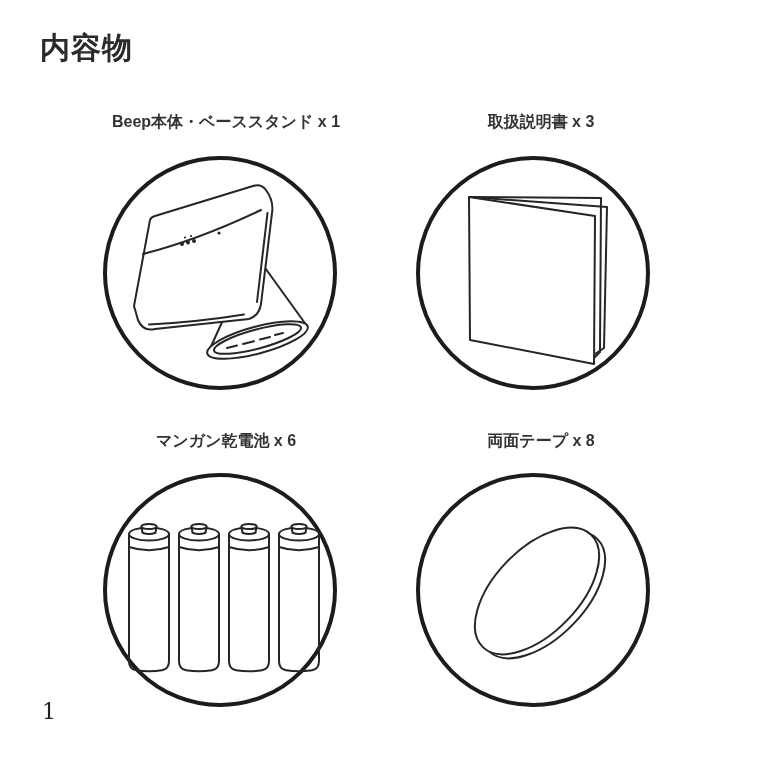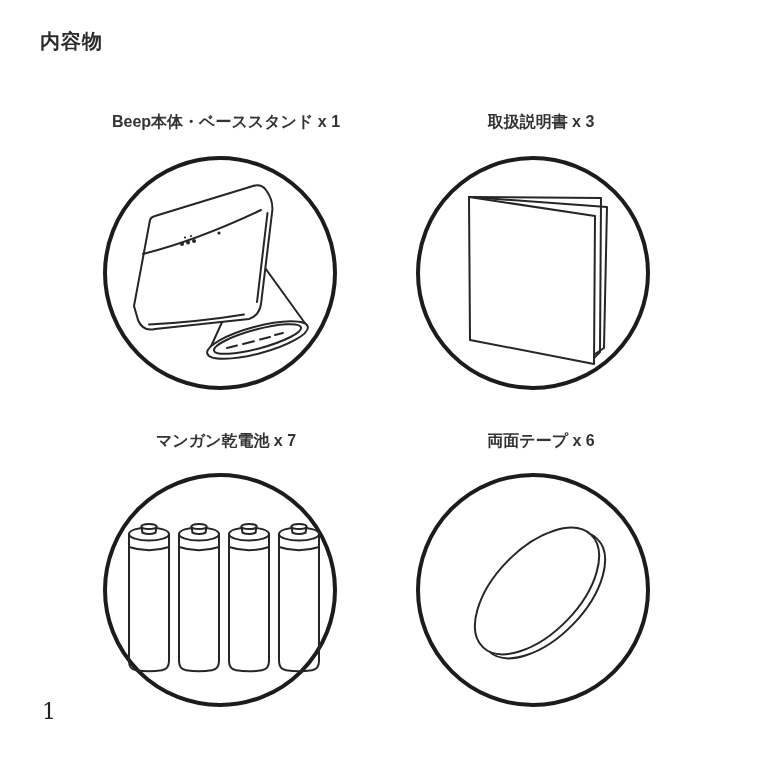--- a/index.html
+++ b/index.html
@@ -2,21 +2,21 @@
 <html><head>
 <meta charset="utf-8">
 <style>
   html,body { margin:0; padding:0; background:#ffffff; }
   .page {
     position:relative; width:768px; height:769px; background:#ffffff;
     font-family:"Liberation Sans", sans-serif; overflow:hidden;
   }
   .title {
     position:absolute; left:40px; top:28px;
-    font-size:20px; font-weight:700; color:#2b2b2b; letter-spacing:1px;
+    font-size:30px; font-weight:700; color:#2b2b2b; letter-spacing:1px;
   }
   .item-label {
     position:absolute; width:300px; text-align:center;
     font-size:16px; font-weight:700; color:#333333; line-height:28px;
     white-space:nowrap;
   }
   .lbl-1 { left:76px;  top:108px; }
   .lbl-2 { left:391px; top:108px; }
   .lbl-3 { left:76px;  top:427px; }
   .lbl-4 { left:391px; top:427px; }
@@ -74,21 +74,21 @@
   <div class="item-label lbl-2">取扱説明書 x 3</div>
   <div class="circle-frame c-tr"></div>
   <svg class="art-svg s-tr" viewBox="0 0 234 234">
 
     <path class="art" d="M53,41 L185,42 L184,196 L178,202"></path>
     <path class="art" d="M53,41 L191,51 L188,192 L179,198"></path>
 
     <path class="art fw" d="M53,41 L179,60 L178,208 L54,184 Z"></path>
   </svg>
 
-  <div class="item-label lbl-3">マンガン乾電池 x 7</div>
+  <div class="item-label lbl-3">マンガン乾電池 x 6</div>
   <div class="circle-frame c-bl"></div>
   <svg class="art-svg s-bl" viewBox="0 0 234 234">
     <g transform="translate(26,0)">
       <path class="art" d="M0,61 L0,188 Q0,196 7,197.2 Q20,199.5 33,197.2 Q40,196 40,188 L40,61"></path>
       <ellipse class="art fw" cx="20" cy="61" rx="20" ry="6.5"></ellipse>
       <path class="art" d="M0,74 Q20,80.5 40,74"></path>
       <path class="art fw" d="M12.5,53.5 L13.5,59.8 Q20,62.3 26.5,59.8 L27.5,53.5"></path>
       <ellipse class="art fw" cx="20" cy="53.5" rx="7.5" ry="2.6"></ellipse>
     </g>
     <g transform="translate(76,0)">
@@ -107,21 +107,21 @@
     </g>
     <g transform="translate(176,0)">
       <path class="art" d="M0,61 L0,188 Q0,196 7,197.2 Q20,199.5 33,197.2 Q40,196 40,188 L40,61"></path>
       <ellipse class="art fw" cx="20" cy="61" rx="20" ry="6.5"></ellipse>
       <path class="art" d="M0,74 Q20,80.5 40,74"></path>
       <path class="art fw" d="M12.5,53.5 L13.5,59.8 Q20,62.3 26.5,59.8 L27.5,53.5"></path>
       <ellipse class="art fw" cx="20" cy="53.5" rx="7.5" ry="2.6"></ellipse>
     </g>
   </svg>
 
-  <div class="item-label lbl-4">両面テープ x 6</div>
+  <div class="item-label lbl-4">両面テープ x 8</div>
   <div class="circle-frame c-br"></div>
   <svg class="art-svg s-br" viewBox="0 0 234 234">
     <ellipse class="art fw" cx="127" cy="122" rx="78" ry="42" transform="rotate(-46 127 122)"></ellipse>
     <ellipse class="art fw" cx="121" cy="118" rx="78" ry="42" transform="rotate(-46 121 118)"></ellipse>
   </svg>
 
   <div class="page-num">1</div>
 
 </div>
 

